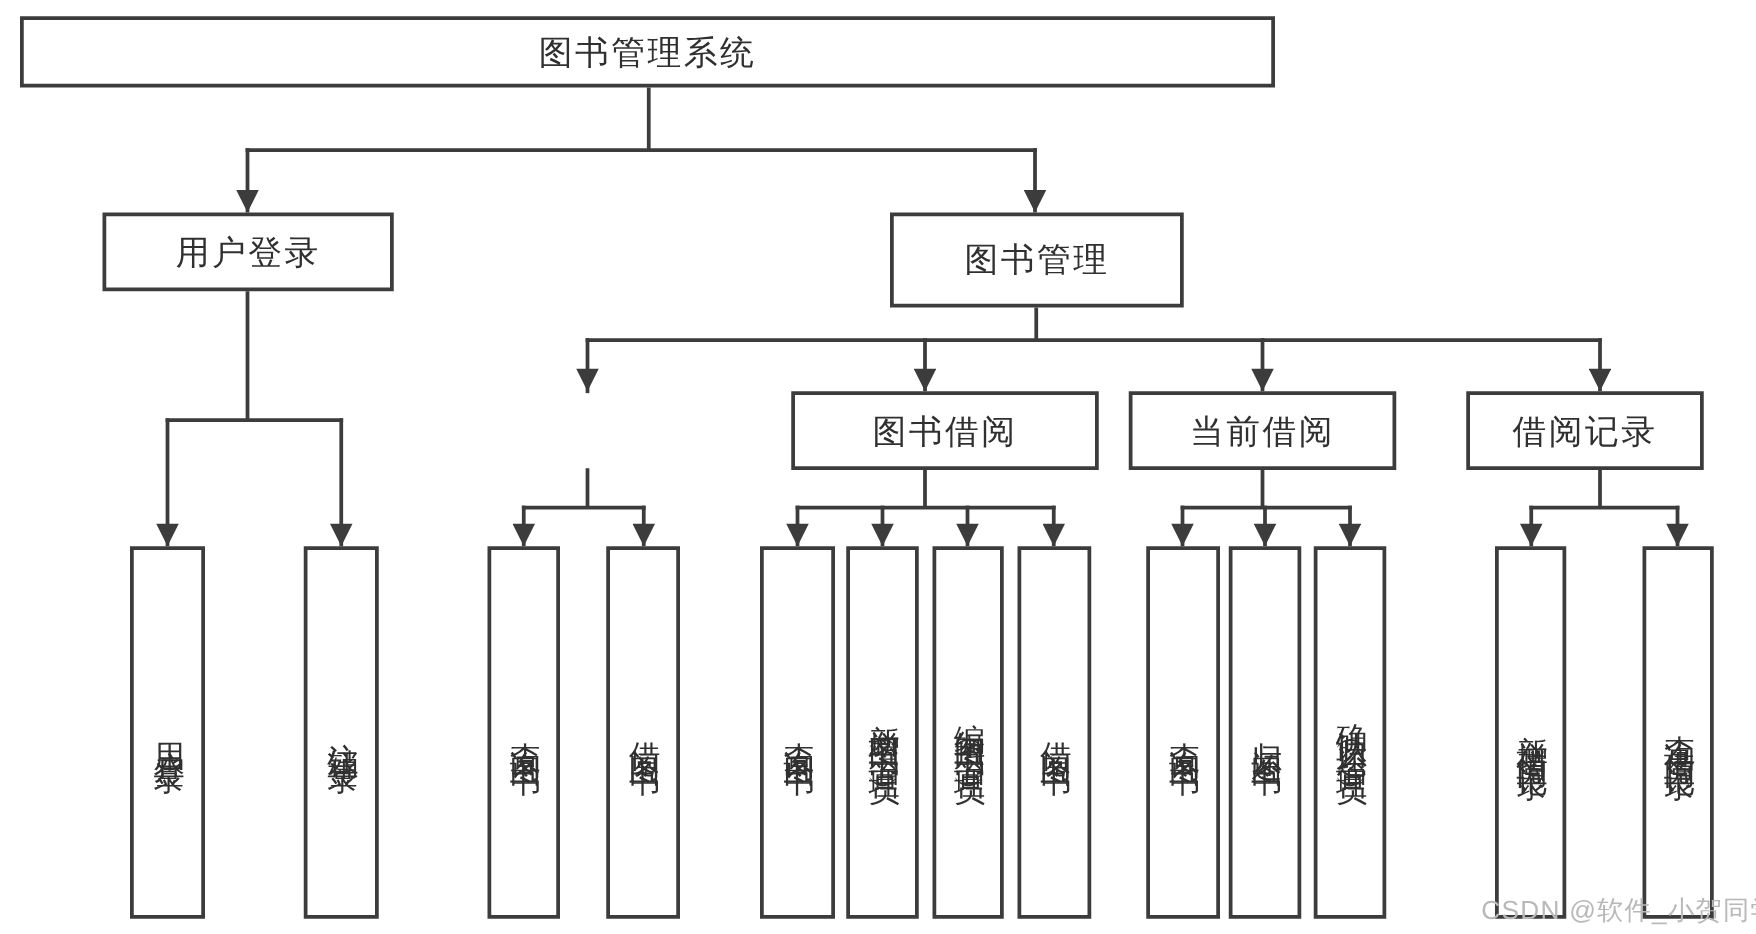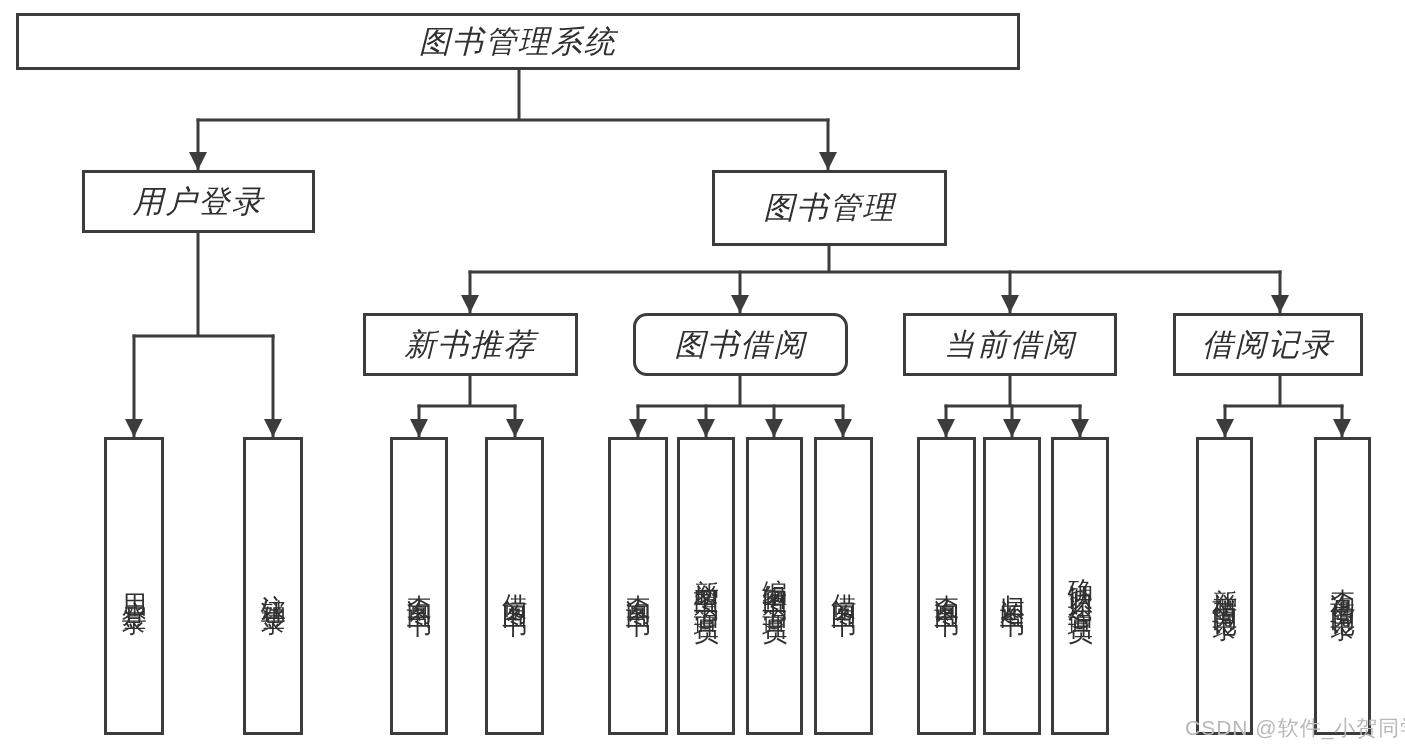--- a/index.html
+++ b/index.html
@@ -12,21 +12,21 @@
   }
   .wires{position:absolute;left:0;top:0;width:1405px;height:747px;}
   .box{
     position:absolute;
     box-sizing:border-box;
     background:#ffffff;
     border:3px solid #3c3c3c;
     display:flex;align-items:center;justify-content:center;
     color:#303030;
   }
-  .hlabel{font-size:31px;letter-spacing:2px;white-space:nowrap;font-style:italic;}
+  .hlabel{font-size:27px;letter-spacing:2px;white-space:nowrap;}
   .leaf .vlabel{
     writing-mode:vertical-rl;
     text-orientation:mixed;
     font-size:25px;
     letter-spacing:6px;
     line-height:1.1;
     white-space:nowrap;
   }
   .watermark{
     position:absolute;
@@ -89,24 +89,21 @@
     <span class="hlabel">图书管理系统</span>
   </div>
 
   <div class="box" style="left:82px;top:170px;width:233px;height:63px;">
     <span class="hlabel">用户登录</span>
   </div>
   <div class="box" style="left:712px;top:170px;width:235px;height:76px;">
     <span class="hlabel">图书管理</span>
   </div>
 
-  <div class="box" style="left:363px;top:313px;width:215px;height:63px;">
-    <span class="hlabel">新书推荐</span>
-  </div>
-  <div class="box" style="left:633px;top:313px;width:215px;height:63px;border-radius:14px;">
+  <div class="box" style="left:633px;top:313px;width:246px;height:63px;">
     <span class="hlabel">图书借阅</span>
   </div>
   <div class="box" style="left:903px;top:313px;width:214px;height:63px;">
     <span class="hlabel">当前借阅</span>
   </div>
   <div class="box" style="left:1173px;top:313px;width:190px;height:63px;">
     <span class="hlabel">借阅记录</span>
   </div>
 
   <div class="box leaf" style="left:104px;top:437px;width:60px;height:298px;">

